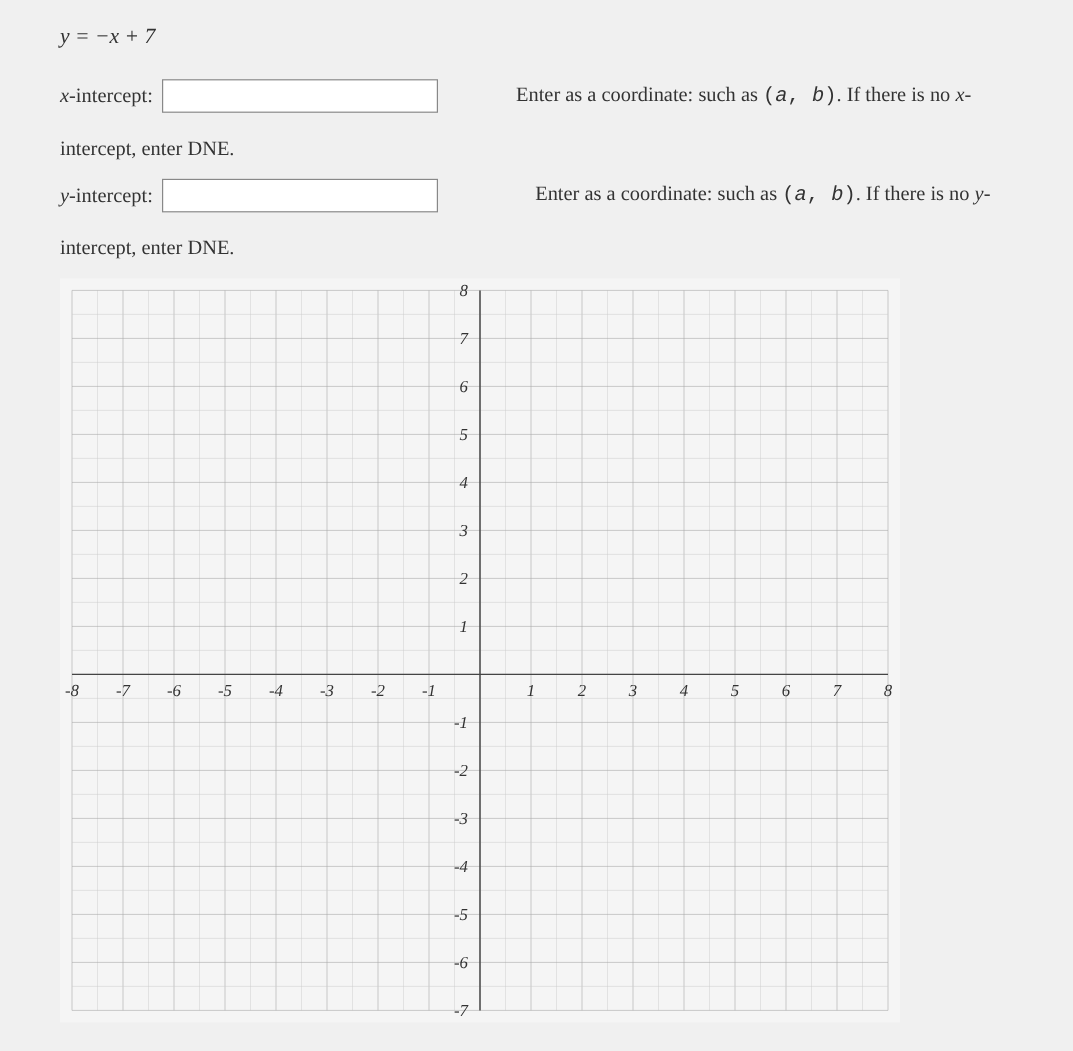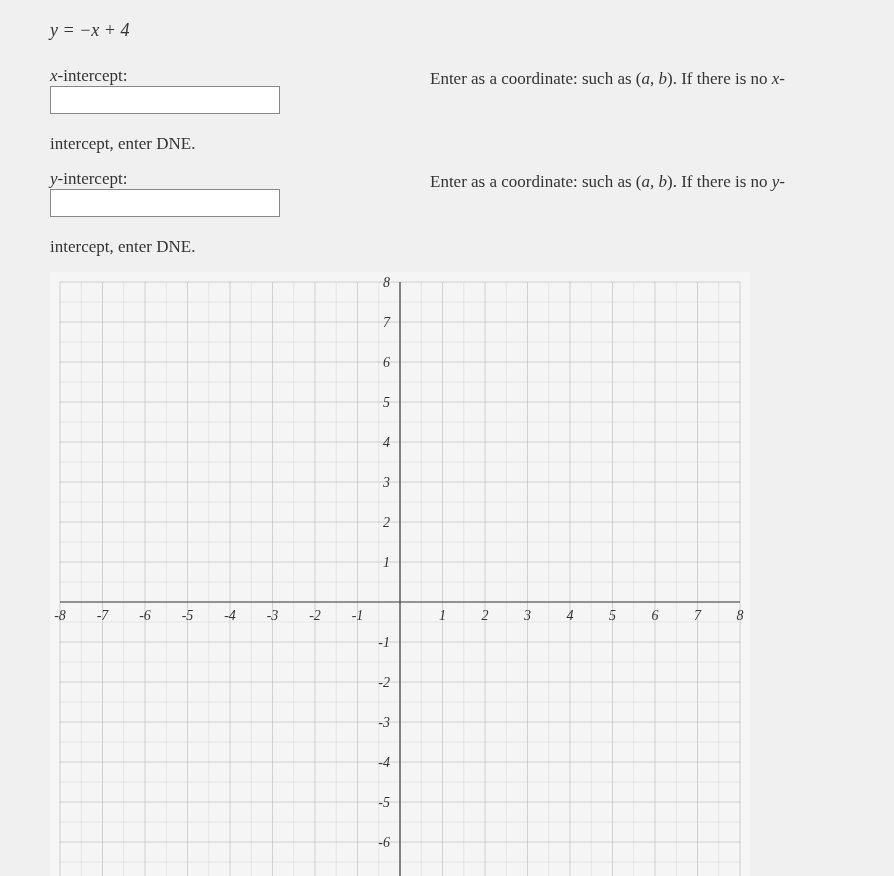--- a/index.html
+++ b/index.html
@@ -19,24 +19,23 @@
       margin-left: 20px;
     }
     .intercept-row {
       display: flex;
       align-items: flex-start;
       margin-bottom: 10px;
       margin-left: 20px;
     }
     .intercept-left {
       display: flex;
-      align-items: flex-start;
+      align-items: center;
       flex-wrap: wrap;
       width: 380px;
-      flex-direction: column;
     }
     .intercept-label {
       font-size: 17px;
       margin-right: 8px;
     }
     .intercept-label .var {
       font-style: italic;
     }
     .input-box {
       border: 1px solid #888;
@@ -51,21 +50,21 @@
       font-size: 17px;
       margin-top: 20px;
       width: 100%;
     }
     .intercept-right {
       font-size: 17px;
       flex: 1;
       padding-top: 3px;
     }
     .coord {
-      font-family: Liberation Serif, serif;
+      font-family: Liberation Mono, monospace;
       text-align: right;
     }
     .coord .paren {
       font-style: normal;
     }
     .coord .letters {
       font-style: italic;
     }
     .graph-container {
       margin-top: 15px;
@@ -90,36 +89,36 @@
       font-family: Georgia, serif;
       font-style: italic;
       font-size: 14px;
       fill: #333;
     }
   </style>
 </head>
 <body>
 
 <div class="container">
-  <div class="equation">y = −x + 4</div>
+  <div class="equation">y = −x + 7</div>
 
   <div class="intercept-row">
     <div class="intercept-left">
       <span class="intercept-label">
         <span class="var">x</span><span>-intercept:</span>
       </span>
       <input class="input-box" type="text" value="" style="">
       <div class="sub-instruction">intercept, enter DNE.</div>
     </div>
     <div class="intercept-right">
       <span>Enter as a coordinate: such as </span><span class="coord"><span class="paren">(</span><span class="letters">a</span><span class="paren">, </span><span class="letters">b</span><span class="paren">)</span></span><span>. If there is no </span><span class="var" style="font-style:italic">x</span><span>-</span>
     </div>
   </div>
 
-  <div class="intercept-row" style="margin-top:15px;">
+  <div class="intercept-row" style="margin-top:15px;gap:16px;">
     <div class="intercept-left">
       <span class="intercept-label">
         <span class="var">y</span><span>-intercept:</span>
       </span>
       <input class="input-box" type="text" value="" style="">
       <div class="sub-instruction">intercept, enter DNE.</div>
     </div>
     <div class="intercept-right">
       <span>Enter as a coordinate: such as </span><span class="coord"><span class="paren">(</span><span class="letters">a</span><span class="paren">, </span><span class="letters">b</span><span class="paren">)</span></span><span>. If there is no </span><span class="var" style="font-style:italic">y</span><span>-</span>
     </div>

